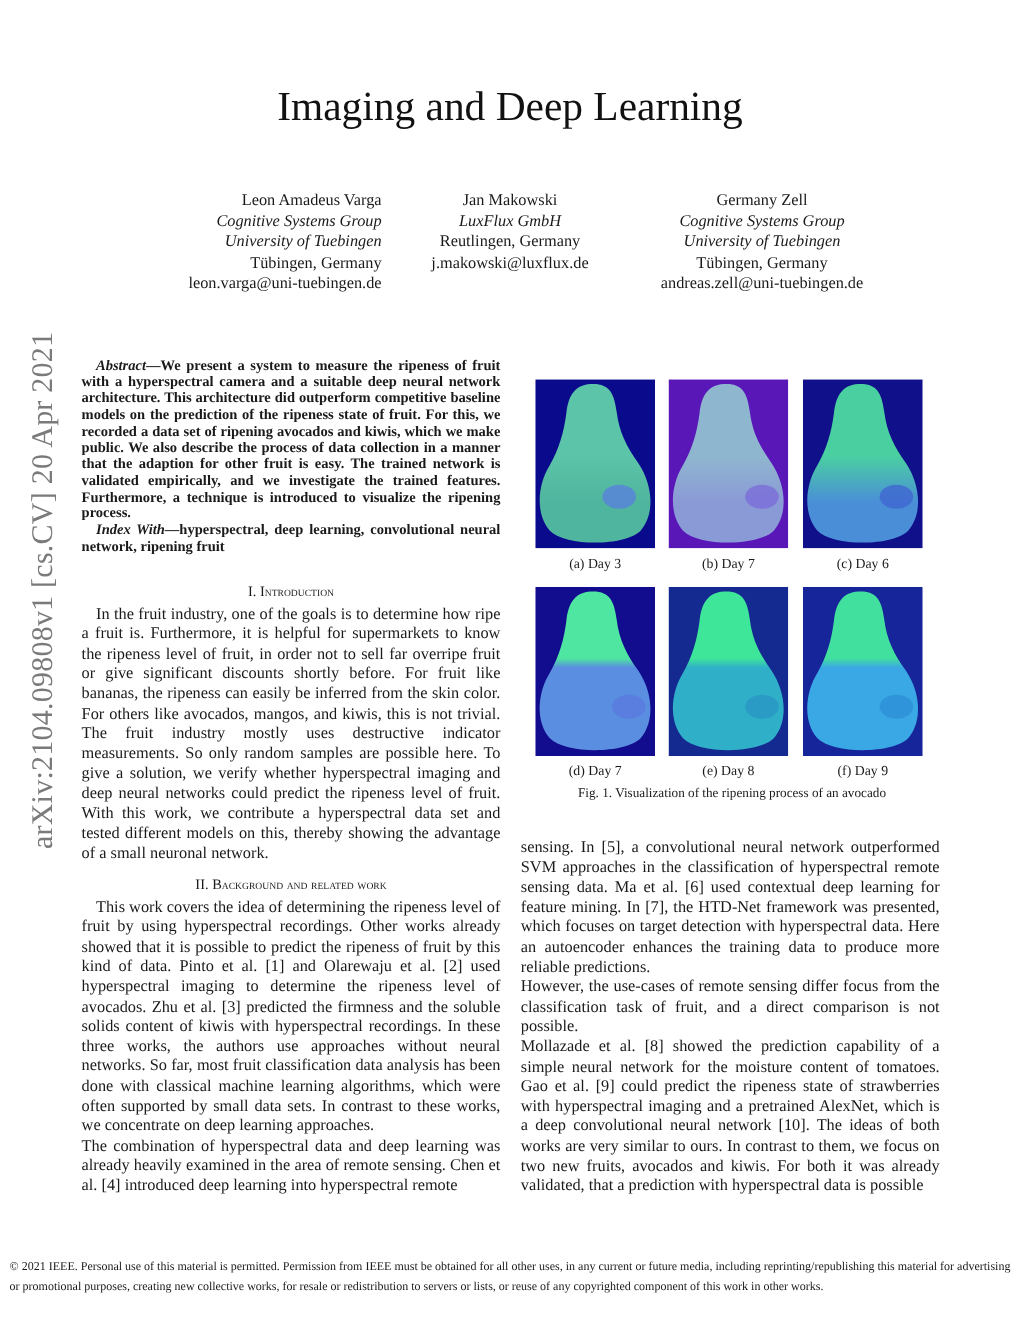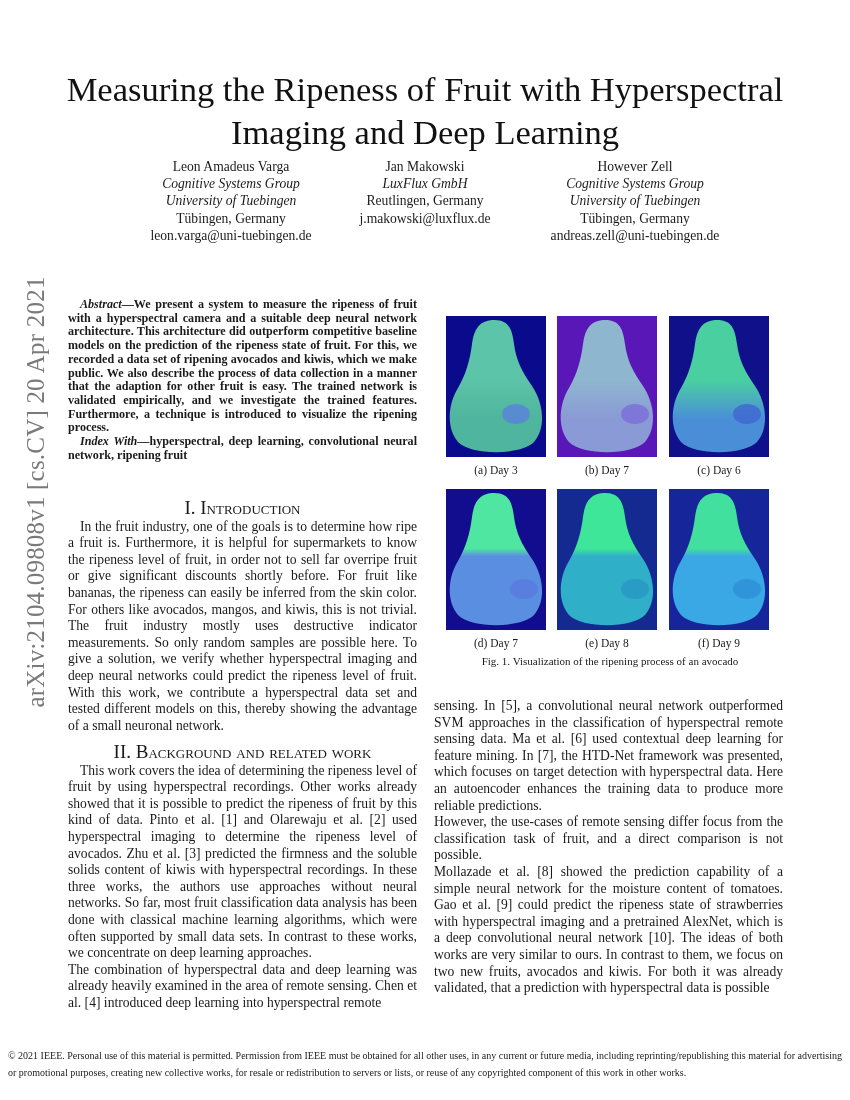--- a/index.html
+++ b/index.html
@@ -13,51 +13,50 @@
     .sidebar { left: 16px; top: 292px; width: 40px; height: 400px; }
     .sidebar-text { position: absolute; left: 20px; top: 200px; transform: translate(-50%, -50%) rotate(-90deg);
                     white-space: nowrap; font-size: 25px; color: #7a7a7a; letter-spacing: 0.2px; }
     .col { font-size: 13.6px; line-height: 16.6px; text-align: justify; }
     .left { left: 68px; width: 349px; }
     .right { left: 434px; width: 349px; }
     .abstract { top: 298px; font-weight: bold; font-size: 12.1px; line-height: 13.7px; text-indent: 12px; }
     .abstract i { font-style: italic; }
     .p { margin: 0; }
     .indent { text-indent: 12px; }
-    .sec-head { text-align: center; font-variant: small-caps; font-size: 19px; margin: 16px; }
+    .sec-head { text-align: center; font-variant: small-caps; font-size: 12px; margin: 1px; }
     .fig { left: 440px; top: 314px; width: 340px; }
     .panel { position: absolute; width: 100px; height: 141px; overflow: hidden; }
     .panel svg { display: block; }
     .subcap { position: absolute; width: 120px; text-align: center; font-size: 11.5px; }
     .figcap { position: absolute; left: 0; width: 340px; text-align: center; font-size: 11px; }
     .footer { left: 8px; width: 834px; top: 1047px; font-size: 10px; line-height: 17.3px; text-align: justify; }
   </style>
 </head>
 <body>
 
 <div class="abs title">
-  <div>Measuring the Ripeness of Fruit with Hyperspectral</div>
   <div>Imaging and Deep Learning</div>
 </div>
 
-<div class="abs author" style="left:111px;">
+<div class="abs author" style="left:78px;text-align:right;">
   <span>Leon Amadeus Varga</span>
   <span class="aff">Cognitive Systems Group</span>
   <span class="aff">University of Tuebingen</span>
   <span>Tübingen, Germany</span>
   <span>leon.varga@uni-tuebingen.de</span>
 </div>
 <div class="abs author" style="left:305px;">
   <span>Jan Makowski</span>
   <span class="aff">LuxFlux GmbH</span>
   <span>Reutlingen, Germany</span>
   <span>j.makowski@luxflux.de</span>
 </div>
 <div class="abs author" style="left:515px;">
-  <span>However Zell</span>
+  <span>Germany Zell</span>
   <span class="aff">Cognitive Systems Group</span>
   <span class="aff">University of Tuebingen</span>
   <span>Tübingen, Germany</span>
   <span>andreas.zell@uni-tuebingen.de</span>
 </div>
 
 <div class="abs sidebar">
   <div class="sidebar-text">arXiv:2104.09808v1  [cs.CV]  20 Apr 2021</div>
 </div>
 

